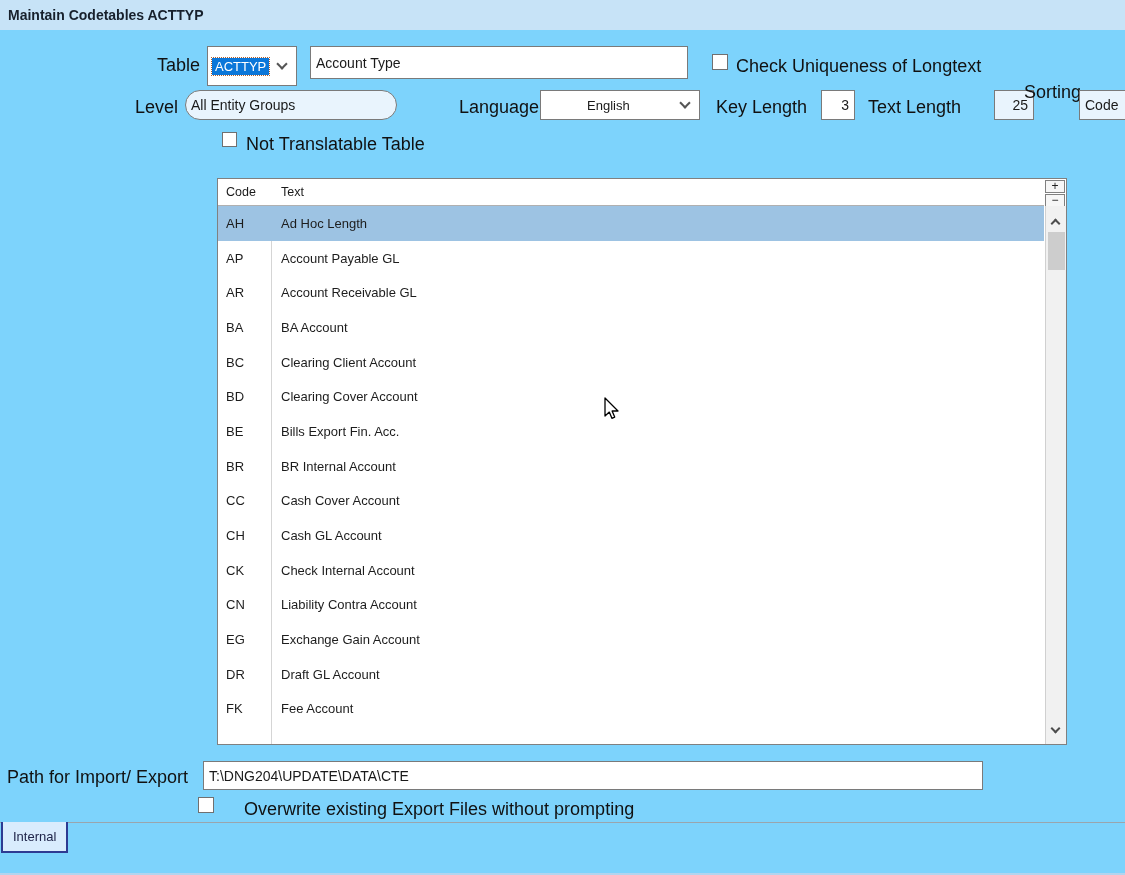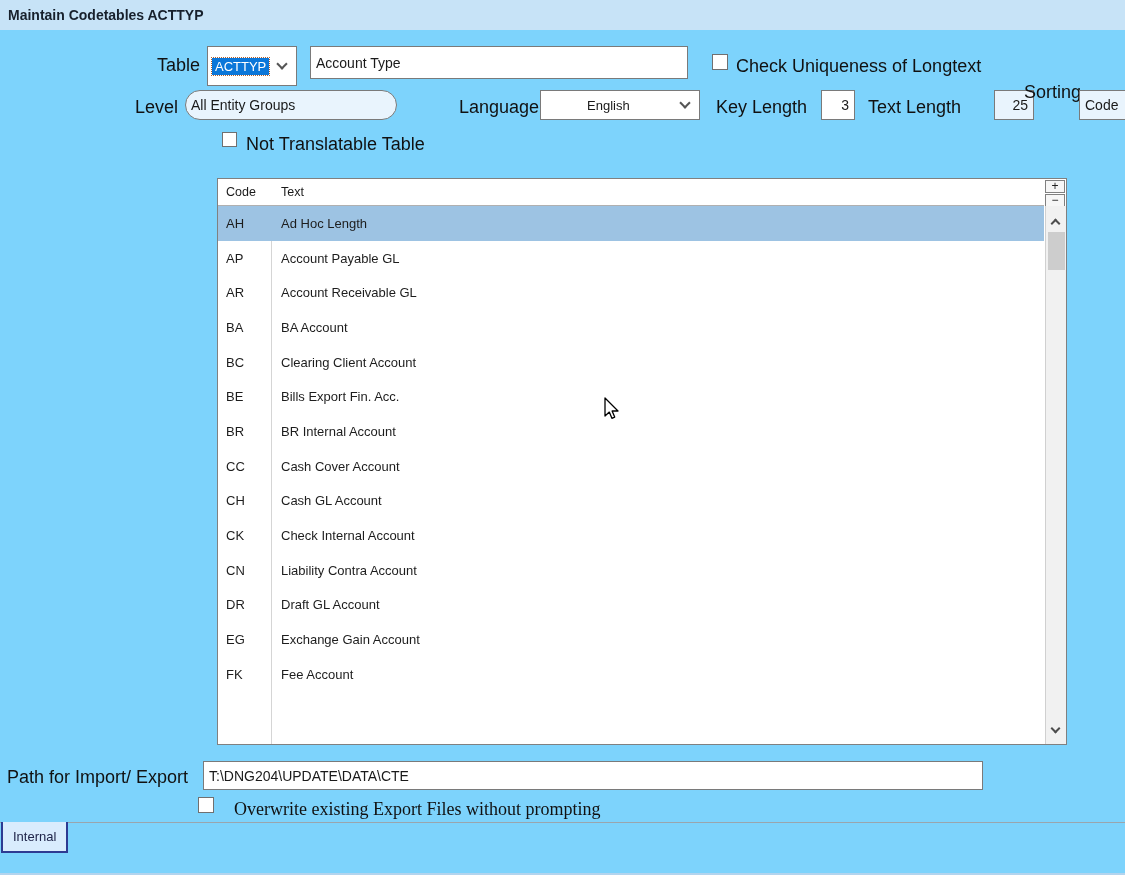--- a/index.html
+++ b/index.html
@@ -128,20 +128,24 @@
         </div>
         <div class="grow">
           <span class="c-code">BA</span>
           <span class="c-text">BA Account</span>
         </div>
         <div class="grow">
           <span class="c-code">BC</span>
           <span class="c-text">Clearing Client Account</span>
         </div>
         <div class="grow">
+          <span class="c-code">BD</span>
+          <span class="c-text">Clearing Cover Account</span>
+        </div>
+        <div class="grow">
           <span class="c-code">BE</span>
           <span class="c-text">Bills Export Fin. Acc.</span>
         </div>
         <div class="grow">
           <span class="c-code">BR</span>
           <span class="c-text">BR Internal Account</span>
         </div>
         <div class="grow">
           <span class="c-code">CC</span>
           <span class="c-text">Cash Cover Account</span>
@@ -152,44 +156,44 @@
         </div>
         <div class="grow">
           <span class="c-code">CK</span>
           <span class="c-text">Check Internal Account</span>
         </div>
         <div class="grow">
           <span class="c-code">CN</span>
           <span class="c-text">Liability Contra Account</span>
         </div>
         <div class="grow">
+          <span class="c-code">EG</span>
+          <span class="c-text">Exchange Gain Account</span>
+        </div>
+        <div class="grow">
           <span class="c-code">DR</span>
           <span class="c-text">Draft GL Account</span>
-        </div>
-        <div class="grow">
-          <span class="c-code">EG</span>
-          <span class="c-text">Exchange Gain Account</span>
         </div>
         <div class="grow">
           <span class="c-code">FK</span>
           <span class="c-text">Fee Account</span>
         </div>
       </div>
     <div class="vscroll">
       <span class="sb-arrow sb-up"></span>
       <div class="sb-thumb"></div>
       <span class="sb-arrow sb-down"></span>
     </div>
   </div>
 
   <div class="lbl" style="left:7px; top:767px;">Path for Import/ Export</div>
   <div class="field" style="left:203px; top:761px; width:780px; height:29px;">T:\DNG204\UPDATE\DATA\CTE</div>
 
   <div class="cbx" style="left:198px; top:797px;"></div>
-  <div class="lbl" style="left:234px; top:799px;font-family:Liberation Serif, serif;">Overwrite existing Export Files without prompting</div>
+  <div class="lbl" style="left:244px; top:799px;">Overwrite existing Export Files without prompting</div>
 
   <div class="tabline"></div>
   <div class="tab">Internal</div>
   <div class="bottomline"></div>
 
   <svg class="cursor" viewBox="0 0 24 26">
     <polygon points="5,2 5,20 9.3,16.1 11.9,22.3 14.7,21.1 12.1,15 18,15" fill="#ffffff" stroke="#000000" stroke-width="1.3" stroke-linejoin="round"></polygon>
   </svg>
 
 </div>

